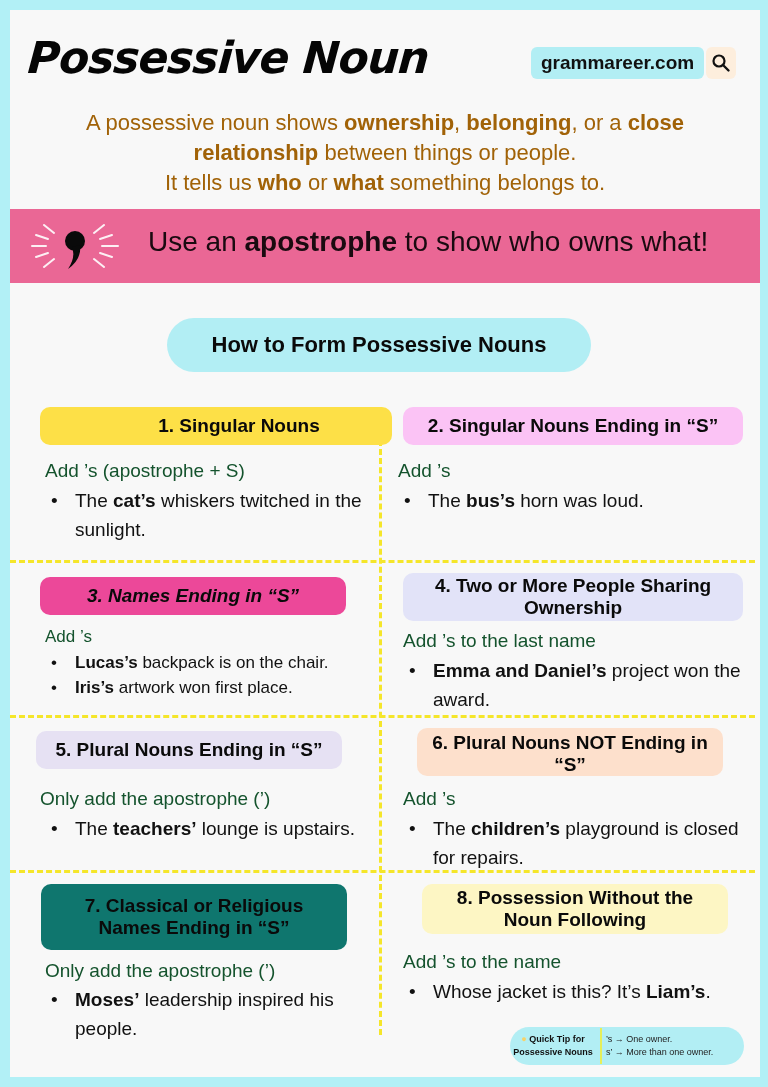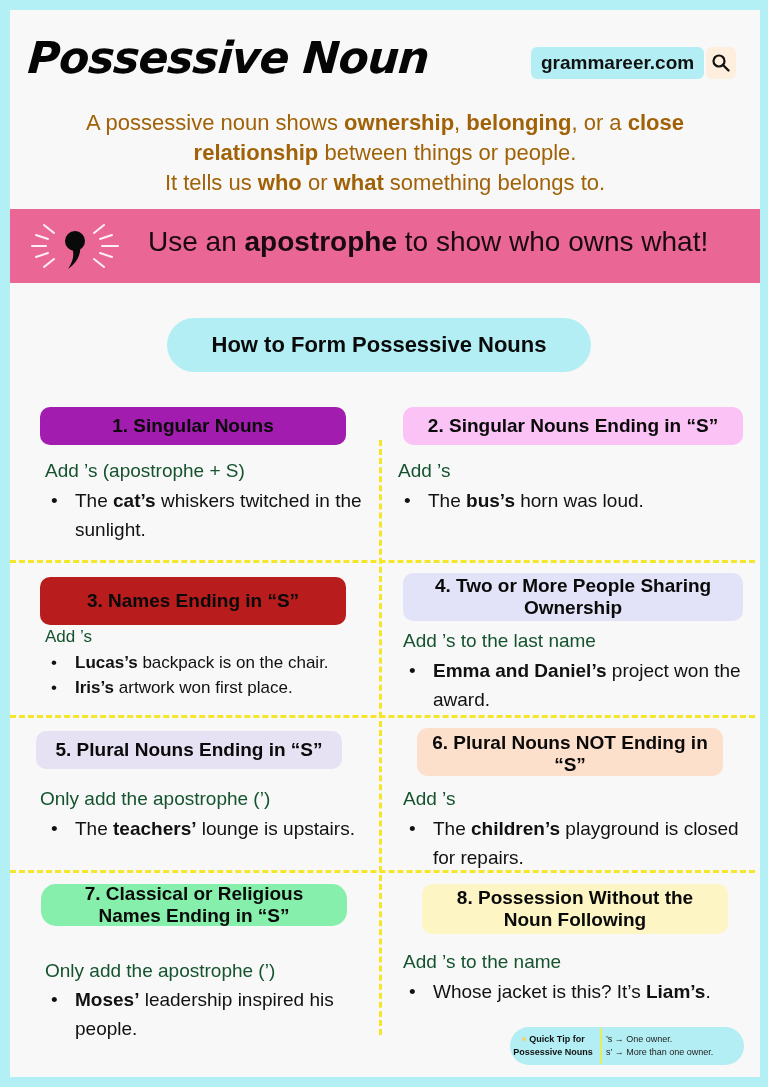--- a/index.html
+++ b/index.html
@@ -189,37 +189,37 @@
     </div>
   </div>
 
   <div class="section-pill">How to Form Possessive Nouns</div>
 
   <div class="vline"></div>
   <div class="hline" style="top:550px;"></div>
   <div class="hline" style="top:705px;"></div>
   <div class="hline" style="top:860px;"></div>
 
-  <div class="rule-head" style="left: 30px; top: 397px; width: 306px; height: 38px; background: #a21caf;">
+  <div class="rule-head" style="left: 30px; top: 397px; width: 306px; height: 38px; background: #fde047; padding-left: 46px;">
     <span>1. Singular Nouns</span>
   </div>
   <div class="rule-desc" style="left:35px;top:450px;">Add ’s (apostrophe + S)</div>
   <div class="rule-ex" style="left:35px;top:476px;width:290px;">
     <span class="bullet">•</span><span>The </span><b>cat’s</b><span> whiskers twitched in the sunlight.</span>
   </div>
 
   <div class="rule-head" style="left: 393px; top: 397px; width: 340px; height: 38px; background: rgb(251, 195, 245);">
     <span>2. Singular Nouns Ending in “S”</span>
   </div>
   <div class="rule-desc" style="left:388px;top:450px;">Add ’s</div>
   <div class="rule-ex" style="left:388px;top:476px;width:220px;">
     <span class="bullet">•</span><span>The </span><b>bus’s</b><span> horn was loud.</span>
   </div>
 
-  <div class="rule-head" style="left: 30px; top: 567px; width: 306px; height: 48px; background: #b91c1c;">
+  <div class="rule-head" style="left: 30px; top: 567px; width: 306px; height: 38px; background: #ec4899; font-style: italic;">
     <span>3. Names Ending in “S”</span>
   </div>
   <div class="rule-desc" style="left:35px;top:617px;font-size:17px;">Add ’s</div>
   <div class="rule-ex" style="left:35px;top:640px;width:330px;font-size:17px;line-height:25px;">
     <span class="bullet">•</span><span></span><b>Lucas’s</b><span> backpack is on the chair.</span>
   </div>
   <div class="rule-ex" style="left:35px;top:665px;width:330px;font-size:17px;line-height:25px;">
     <span class="bullet">•</span><span></span><b>Iris’s</b><span> artwork won first place.</span>
   </div>
 
@@ -240,21 +240,21 @@
   </div>
 
   <div class="rule-head" style="left: 407px; top: 718px; width: 306px; height: 48px; background: rgb(253, 224, 204); align-items: flex-end;">
     <span style="display:block;width:280px;">6. Plural Nouns NOT Ending in “S”</span>
   </div>
   <div class="rule-desc" style="left:393px;top:778px;">Add ’s</div>
   <div class="rule-ex" style="left:393px;top:804px;width:320px;">
     <span class="bullet">•</span><span>The </span><b>children’s</b><span> playground is closed for repairs.</span>
   </div>
 
-  <div class="rule-head" style="left: 31px; top: 874px; width: 306px; height: 42px; background: #86efac; border-radius: 15px;">
+  <div class="rule-head" style="left: 31px; top: 874px; width: 306px; height: 66px; background: #0f766e;">
     <span style="display:block;width:260px;">7. Classical or Religious Names Ending in “S”</span>
   </div>
   <div class="rule-desc" style="left:35px;top:950px;">Only add the apostrophe (’)</div>
   <div class="rule-ex" style="left:35px;top:975px;width:300px;">
     <span class="bullet">•</span><span></span><b>Moses’</b><span> leadership inspired his people.</span>
   </div>
 
   <div class="rule-head" style="left: 412px; top: 874px; width: 306px; height: 50px; background: rgb(253, 246, 196);">
     <span style="display:block;width:270px;">8. Possession Without the Noun Following</span>
   </div>

